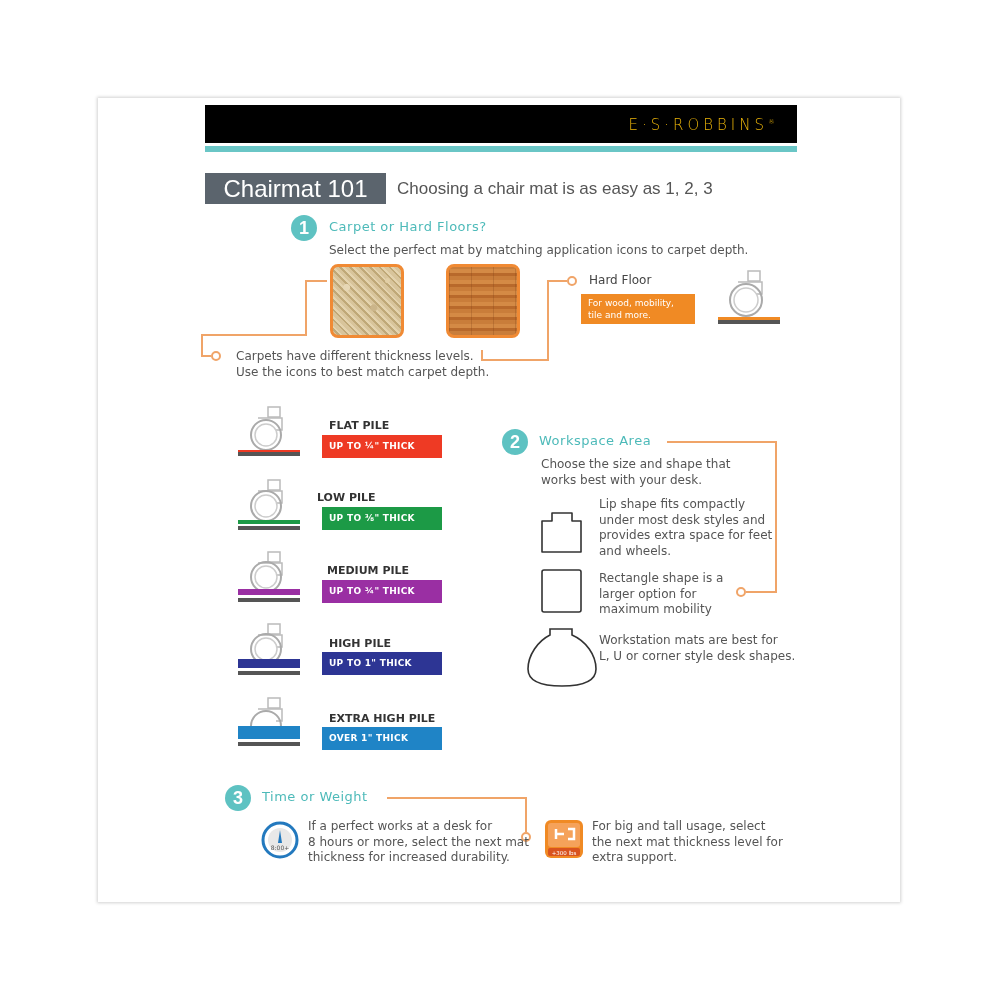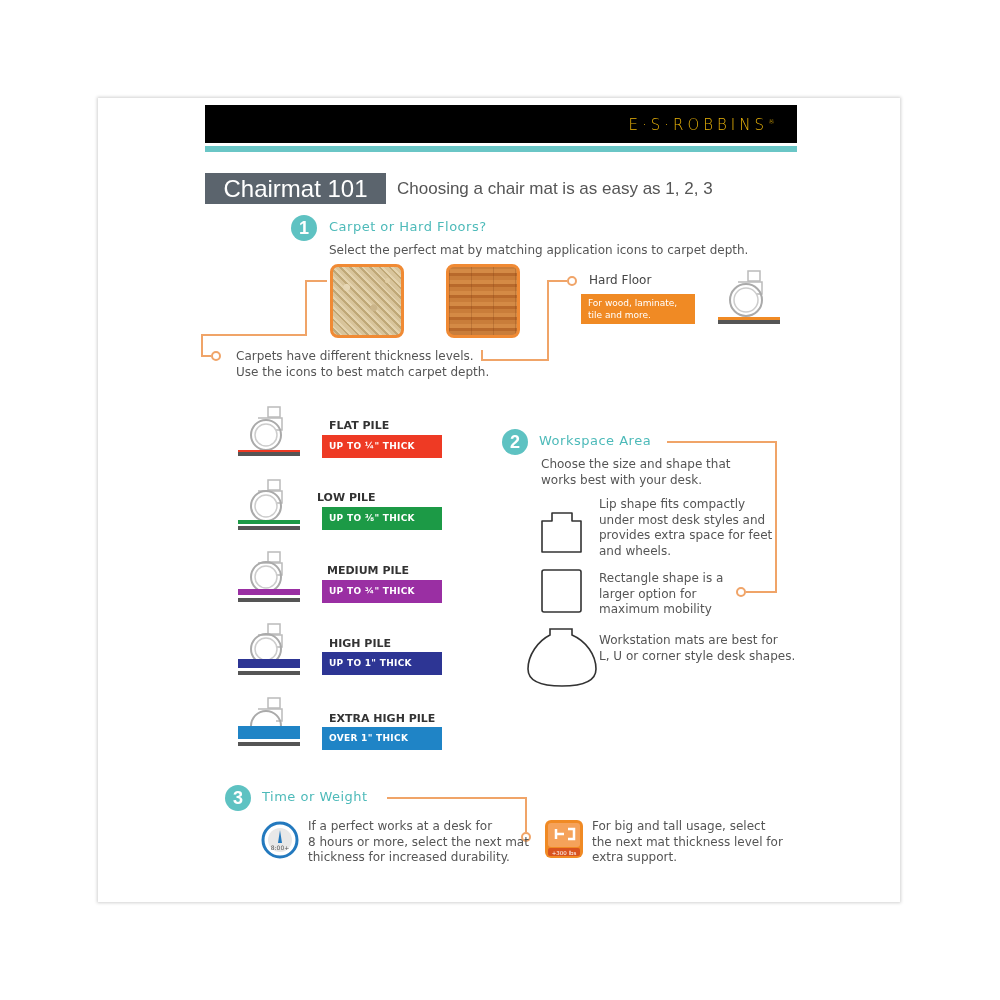--- a/index.html
+++ b/index.html
@@ -62,21 +62,21 @@
   <div>Use the icons to best match carpet depth.</div>
 </div>
 
 <div class="abs line" style="left:481px;top:359px;width:68px;height:2px;"></div>
 <div class="abs line" style="left:547px;top:280px;width:2px;height:81px;"></div>
 <div class="abs line" style="left:547px;top:280px;width:20px;height:2px;"></div>
 <div class="abs line" style="left:481px;top:350px;width:2px;height:11px;"></div>
 <div class="abs dot" style="left:567px;top:276px;"></div>
 <div class="abs body" style="left:589px;top:273px;color:#444;">Hard Floor</div>
 <div class="abs orangebox" style="left:581px;top:294px;width:114px;height:30px;">
-  <div style="line-height:12px;">For wood, laminate,</div>
+  <div style="line-height:12px;">For wood, mobility,</div>
   <div style="line-height:12px;">tile and more.</div>
 </div>
 <div class="abs wheel" style="left:718px;top:268px;">
   <svg width="64" height="58" viewBox="0 0 64 58">
     <rect x="30" y="3" width="12" height="10" fill="none" stroke="#bbb" stroke-width="1.5"></rect>
     <path d="M20 14 H44 V26 H38" fill="none" stroke="#bbb" stroke-width="1.5"></path>
     <circle cx="28" cy="32" r="16" fill="none" stroke="#aaa" stroke-width="2"></circle>
     <circle cx="28" cy="32" r="12" fill="none" stroke="#ccc" stroke-width="1.5"></circle>
     <rect x="0" y="49" width="62" height="3" fill="#f08a24"></rect>
     <rect x="0" y="52" width="62" height="4" fill="#555"></rect>

